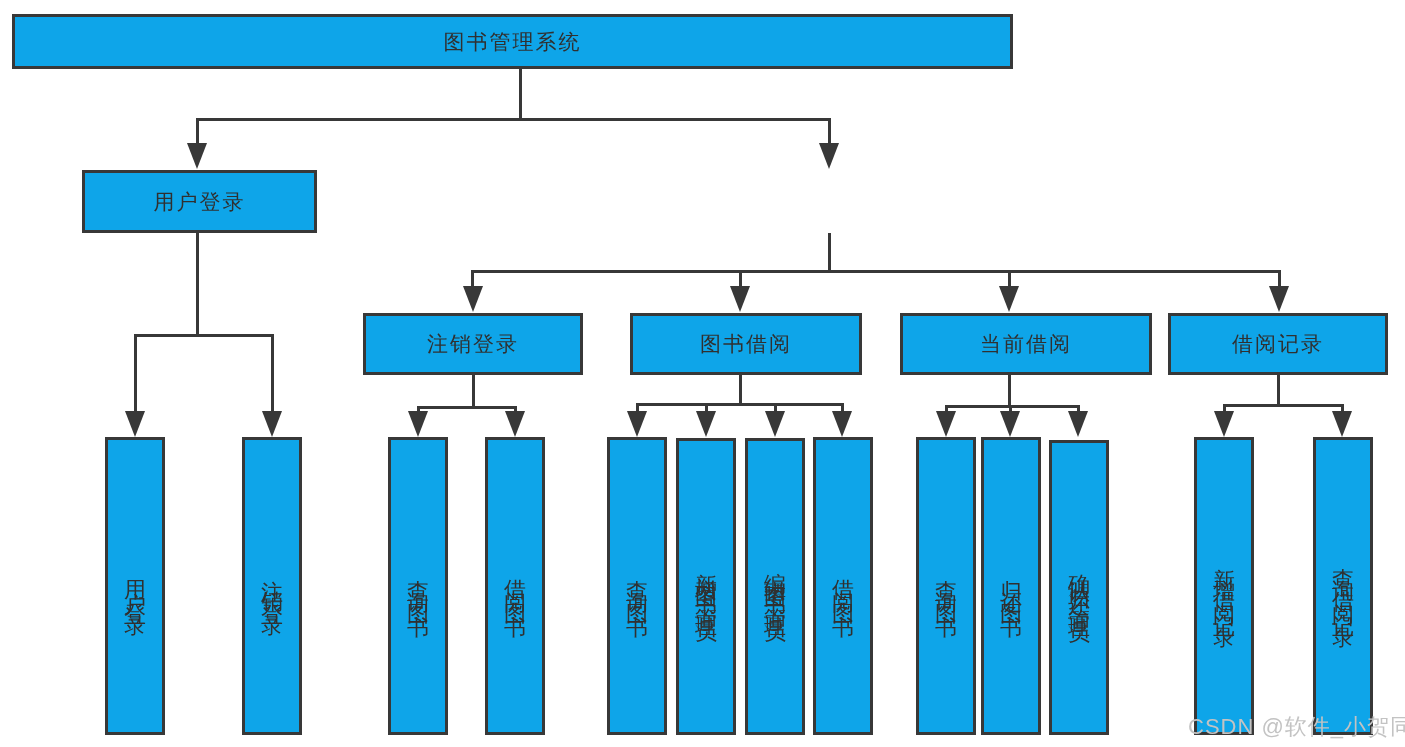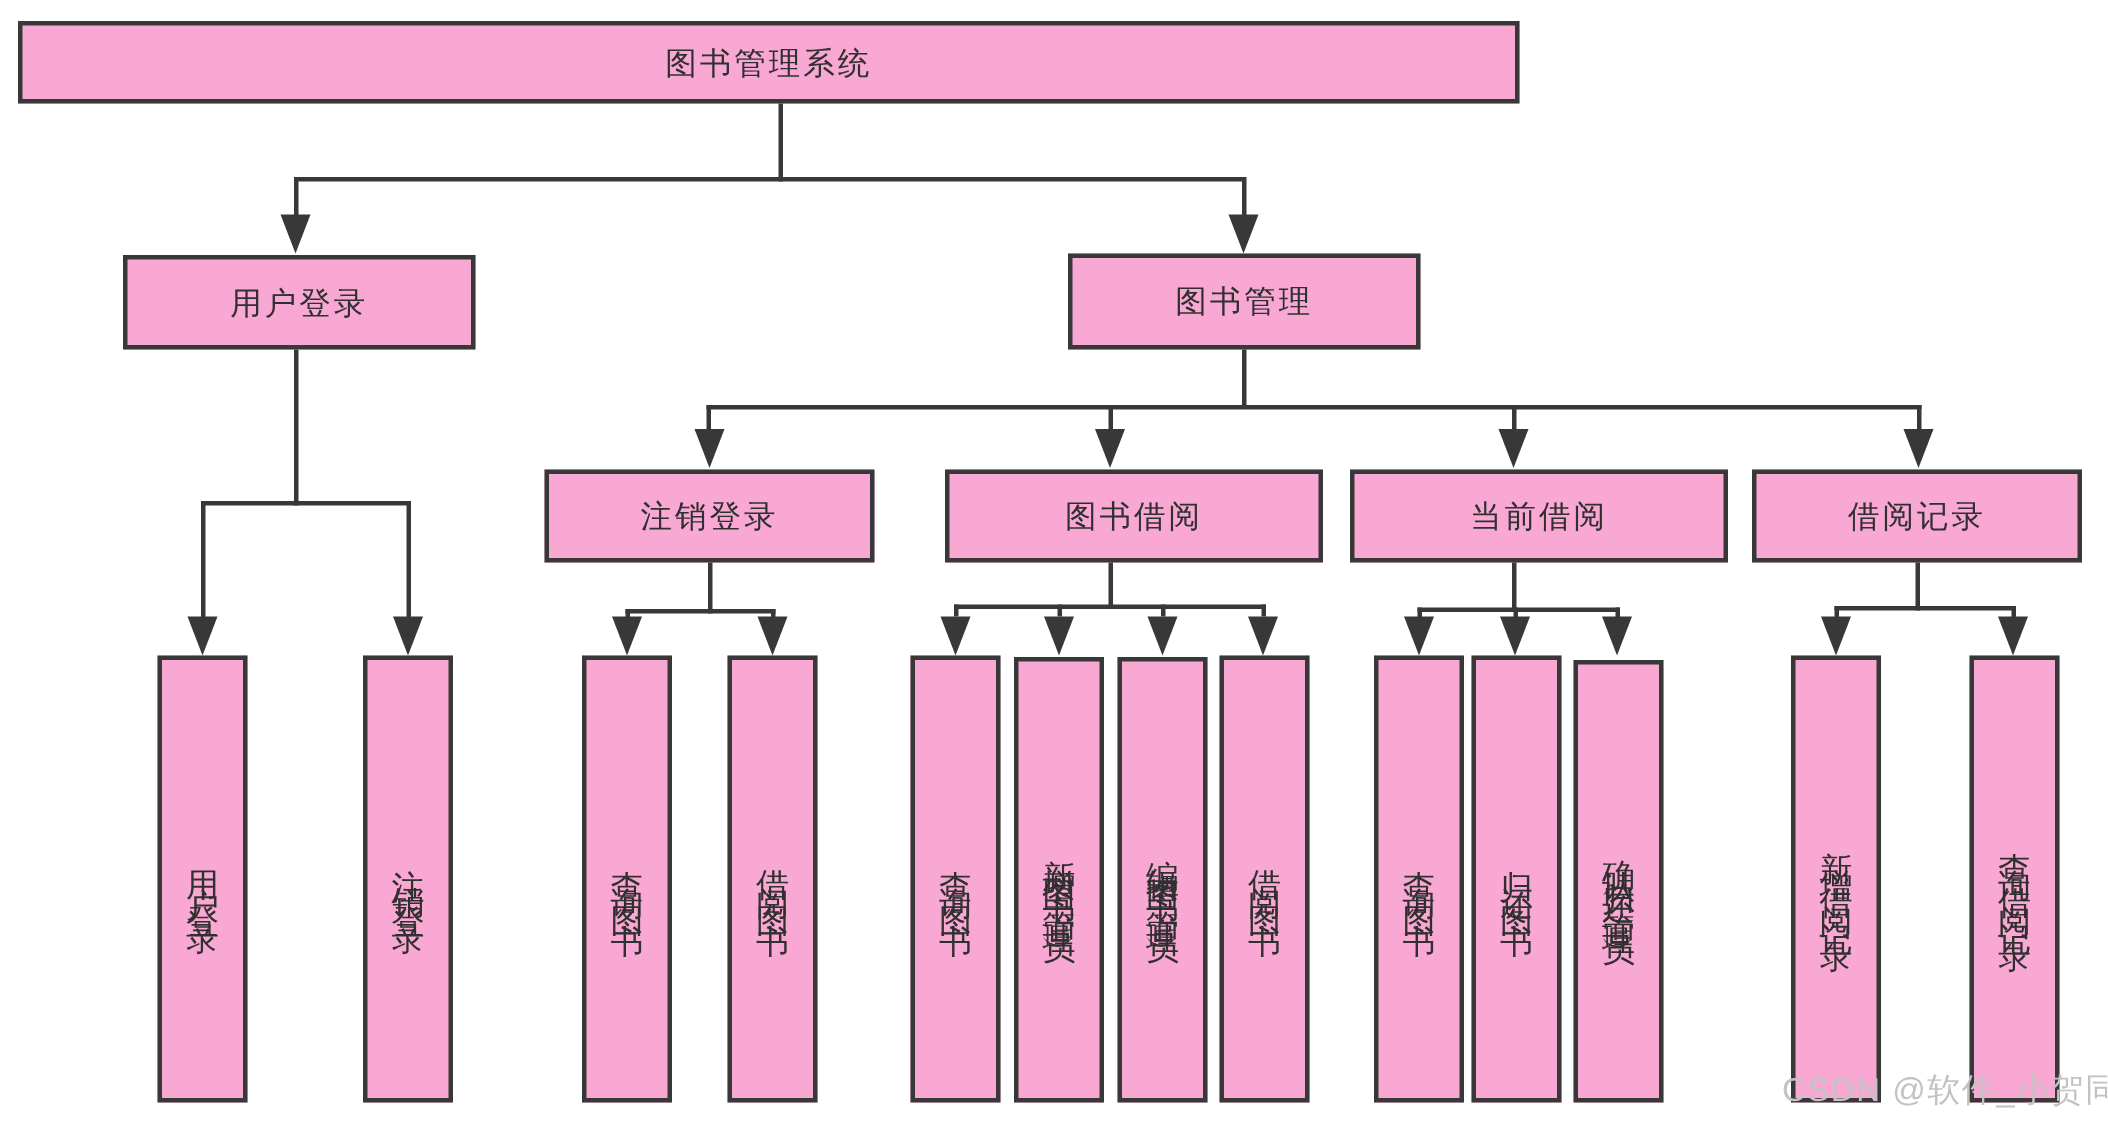--- a/index.html
+++ b/index.html
@@ -1,21 +1,21 @@
 <!DOCTYPE html>
 <html><head>
 <meta charset="utf-8">
 <style>
   html,body{margin:0;padding:0;background:#ffffff;}
   #canvas{
     position:relative;width:1405px;height:747px;background:#ffffff;overflow:hidden;
     font-family:"Liberation Sans","DejaVu Sans",sans-serif;color:#303030;
   }
   .box{
-    position:absolute;box-sizing:border-box;border:3px solid #383838;background:#f9a8d4;
+    position:absolute;box-sizing:border-box;border:3px solid #383838;background:#0ea5e9;
     display:flex;align-items:center;justify-content:center;text-align:center;
   }
   .hbox{font-size:21px;letter-spacing:2px;}
   .vbox span{
     writing-mode:vertical-rl;text-orientation:mixed;
     font-size:22px;letter-spacing:12px;line-height:1.0;white-space:nowrap;
   }
   .vbox.long span{letter-spacing:7px;}
   .hline,.vline{position:absolute;background:#383838;}
   .hline{height:3px;}
@@ -42,23 +42,20 @@
   <div class="vline" style="left:519px;top:69px;height:52px;"></div>
   <div class="hline" style="left:196px;top:118px;width:634px;"></div>
   <div class="vline" style="left:196px;top:118px;height:28px;"></div>
   <div class="arrow" style="left:187px;top:143px;"></div>
   <div class="vline" style="left:828px;top:118px;height:28px;"></div>
   <div class="arrow" style="left:819px;top:143px;"></div>
 
   <div class="box hbox" style="left:82px;top:170px;width:235px;height:63px;">
     <span>用户登录</span>
   </div>
-  <div class="box hbox" style="left:712px;top:169px;width:235px;height:64px;">
-    <span>图书管理</span>
-  </div>
 
   <div class="vline" style="left:196px;top:233px;height:104px;"></div>
   <div class="hline" style="left:134px;top:334px;width:140px;"></div>
   <div class="vline" style="left:134px;top:334px;height:79px;"></div>
   <div class="arrow" style="left:125px;top:411px;"></div>
   <div class="vline" style="left:271px;top:334px;height:79px;"></div>
   <div class="arrow" style="left:262px;top:411px;"></div>
 
   <div class="vline" style="left:828px;top:233px;height:39px;"></div>
   <div class="hline" style="left:471px;top:270px;width:810px;"></div>
@@ -67,21 +64,21 @@
   <div class="vline" style="left:739px;top:270px;height:18px;"></div>
   <div class="arrow" style="left:730px;top:286px;"></div>
   <div class="vline" style="left:1008px;top:270px;height:18px;"></div>
   <div class="arrow" style="left:999px;top:286px;"></div>
   <div class="vline" style="left:1278px;top:270px;height:18px;"></div>
   <div class="arrow" style="left:1269px;top:286px;"></div>
 
   <div class="box hbox" style="left:363px;top:313px;width:220px;height:62px;">
     <span>注销登录</span>
   </div>
-  <div class="box hbox" style="left:630px;top:313px;width:252px;height:62px;">
+  <div class="box hbox" style="left:630px;top:313px;width:232px;height:62px;">
     <span>图书借阅</span>
   </div>
   <div class="box hbox" style="left:900px;top:313px;width:252px;height:62px;">
     <span>当前借阅</span>
   </div>
   <div class="box hbox" style="left:1168px;top:313px;width:220px;height:62px;">
     <span>借阅记录</span>
   </div>
 
   <div class="vline" style="left:472px;top:375px;height:34px;"></div>

